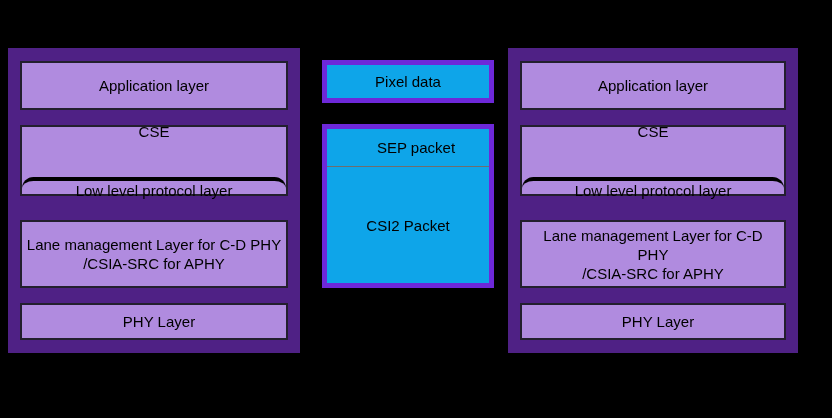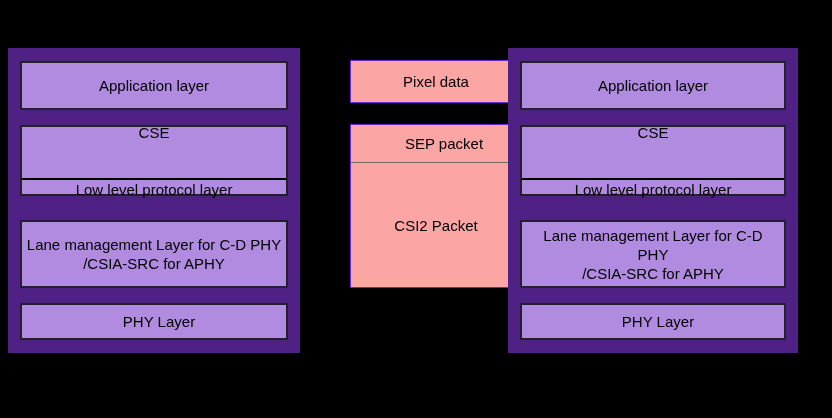--- a/index.html
+++ b/index.html
@@ -49,44 +49,44 @@
     flex: 1 1 auto;
     display: flex;
     align-items: center;
     justify-content: center;
     text-align: center;
     color: #000000;
     font-size: 15px;
     line-height: 19px;
     padding: 0 4px;
     box-sizing: border-box;
+    border-radius: 12px;
   }
   .layer-box .cell.divider-top {
-    border-top: 2px solid #000000;
+    border-top: 4px solid #000000;
   }
   .cell .multiline {
     display: block;
     white-space: pre-line;
   }
 
   
   .box-app    { left: 12px; top: 13px;  right: 12px; height: 49px; }
   .box-cse    { left: 12px; top: 77px;  right: 12px; height: 71px; gap: 36px; }
   .box-lane   { left: 12px; top: 172px; right: 12px; height: 68px; }
   .box-phy    { left: 12px; top: 255px; right: 12px; height: 37px; padding-left: 10px; }
 
   
   .packet-box {
     position: absolute;
-    background: #fca5a5;
-    border: 1px solid #6d28d9;
+    background: #0ea5e9;
+    border: 5px solid #6d28d9;
     box-sizing: border-box;
     display: flex;
     flex-direction: column;
-    margin-left: 28px;
   }
   .packet-box .cell {
     flex: 1 1 auto;
     display: flex;
     align-items: center;
     justify-content: center;
     text-align: center;
     color: #000000;
     font-size: 15px;
     line-height: 19px;

